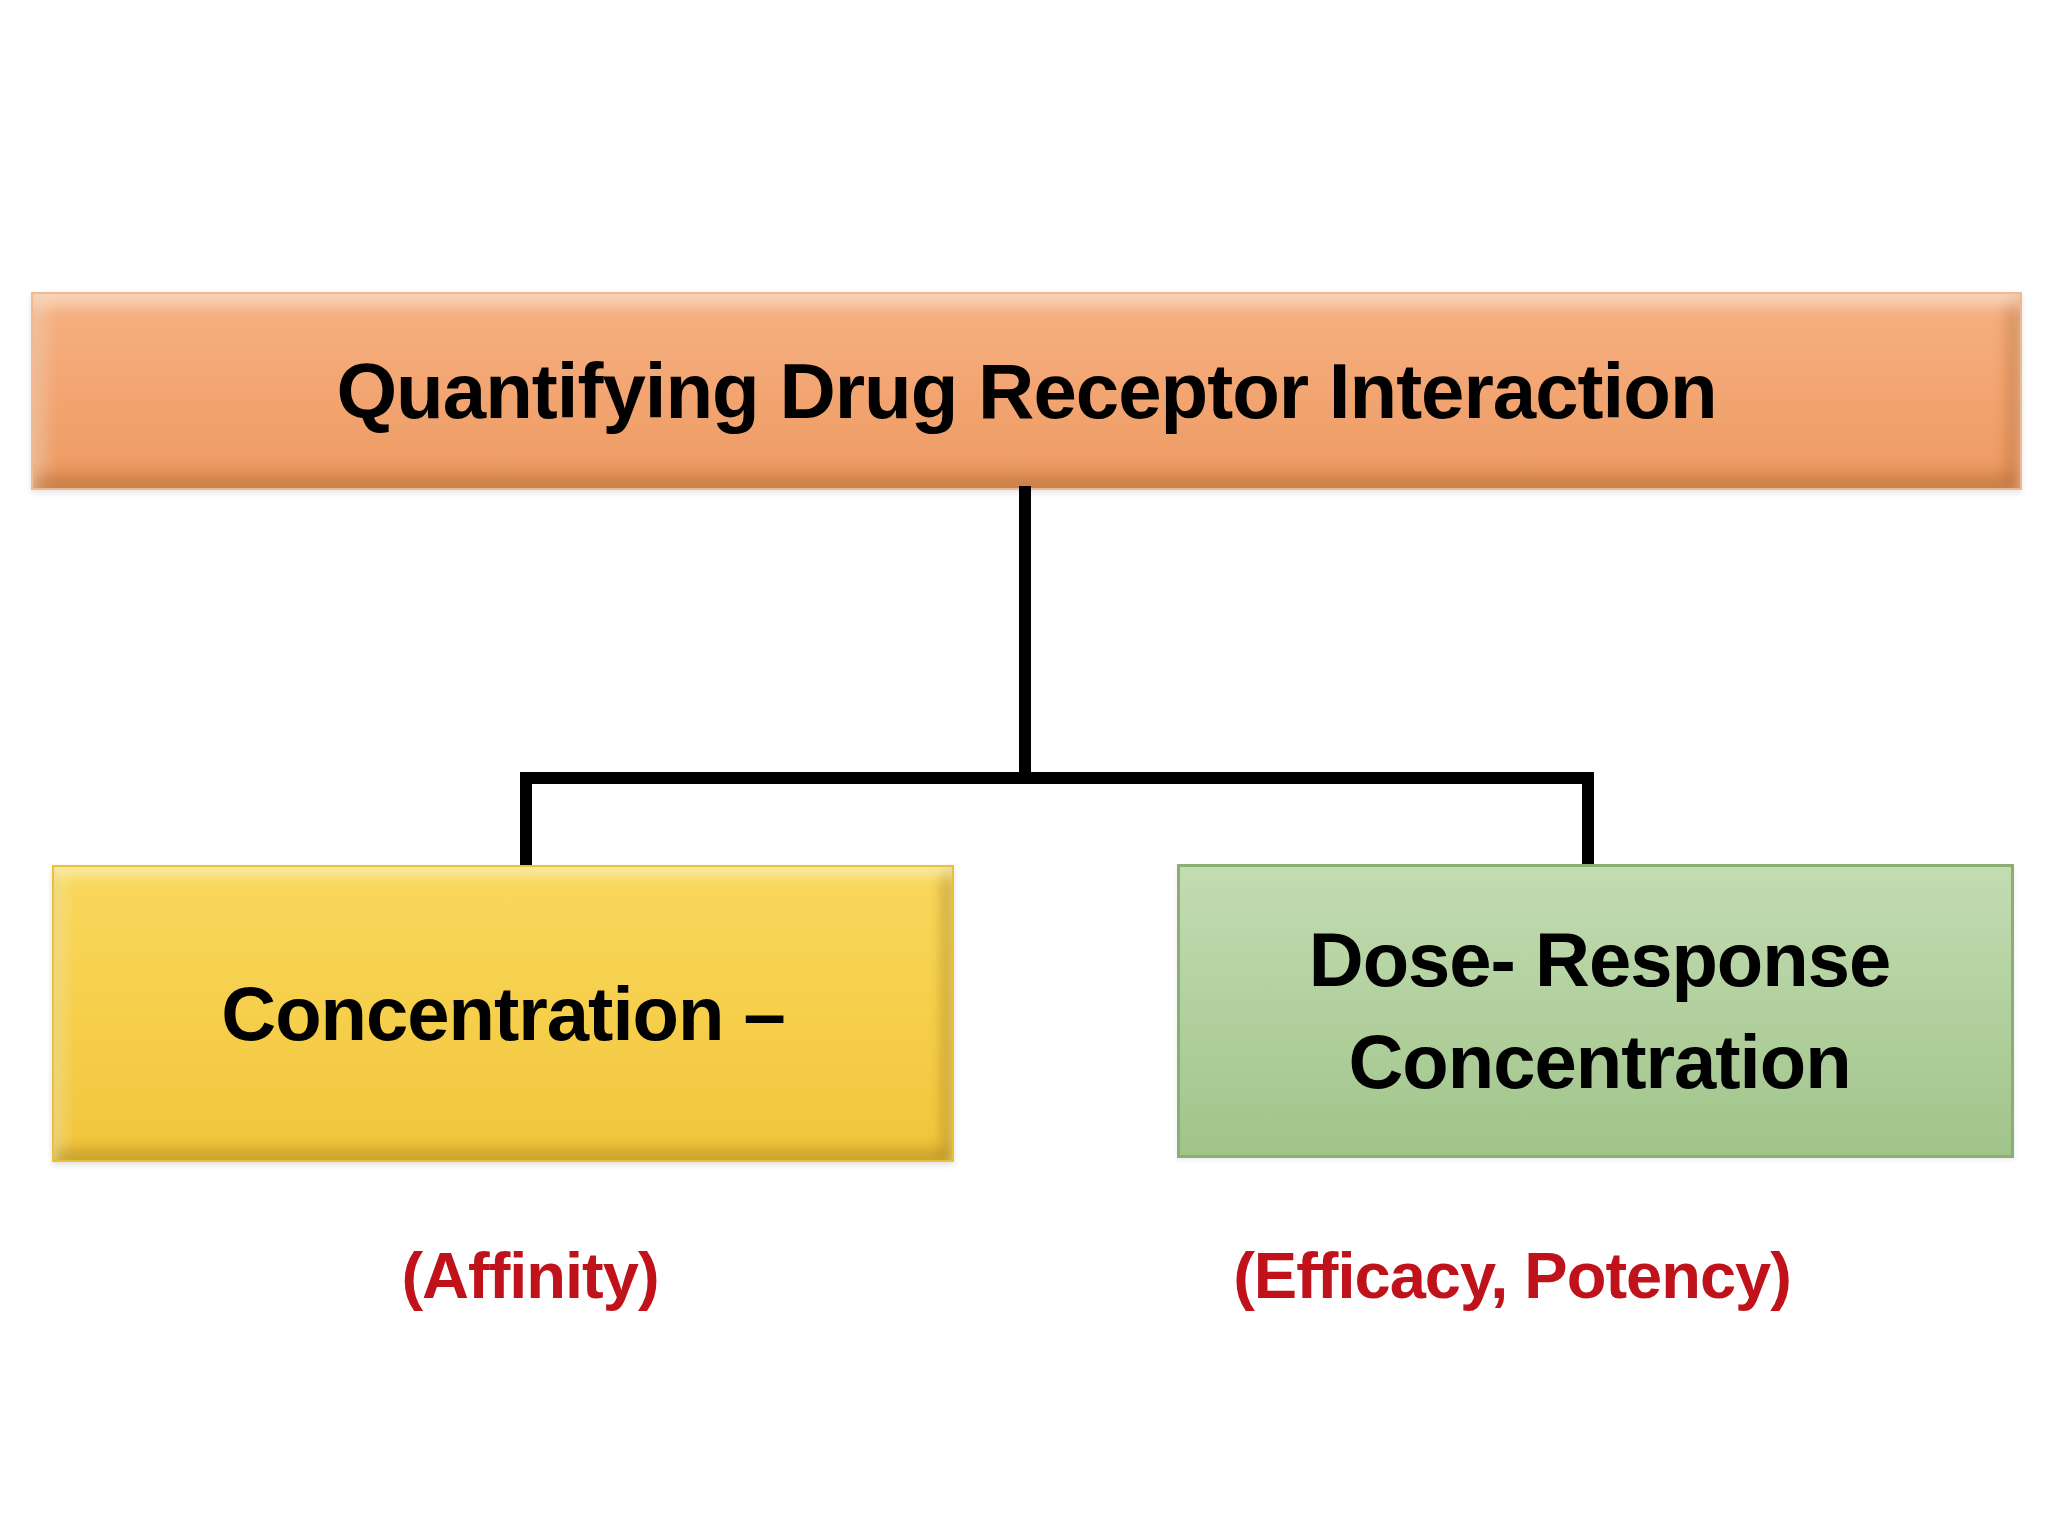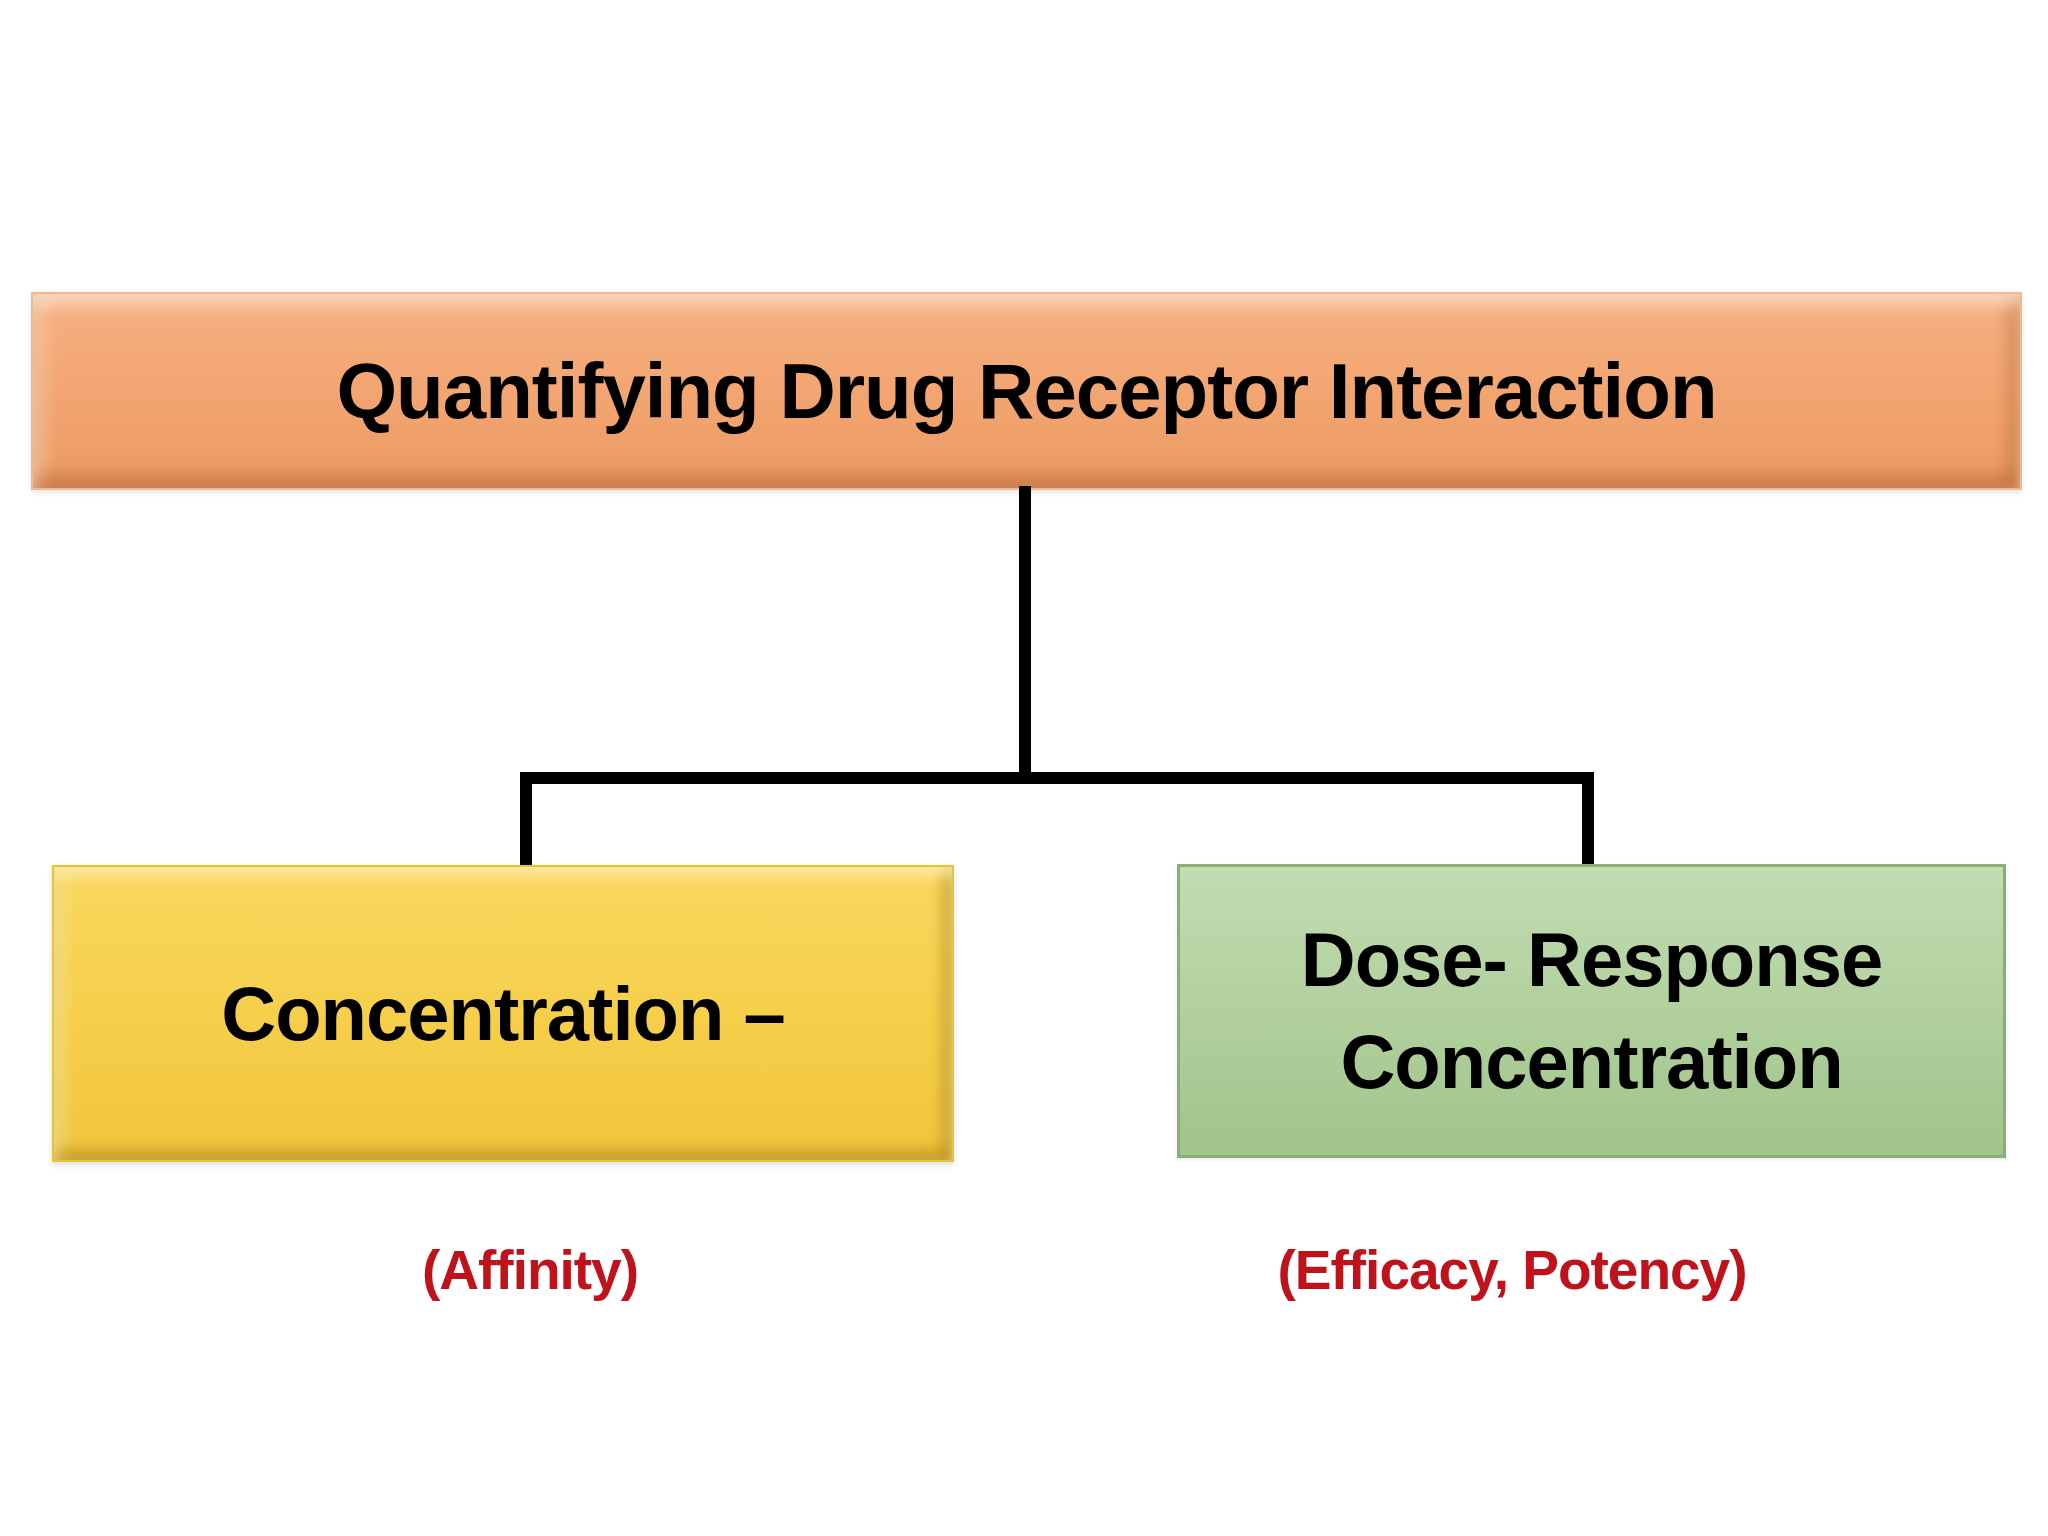--- a/index.html
+++ b/index.html
@@ -68,30 +68,31 @@
       inset 12px 0 12px rgba(255, 244, 190, 0.35),
       inset -12px 0 12px rgba(146, 108, 8, 0.30),
       0 3px 6px rgba(0, 0, 0, 0.12);
   }
 
   .node-green {
     left: 1177px; top: 864px; width: 823px; height: 288px;
     background: linear-gradient(180deg, #c3dcb2 0%, #b0cf9c 55%, #a0c48a 100%);
     border: 3px solid #8bae74;
     box-shadow: 0 2px 5px rgba(0, 0, 0, 0.08);
+    padding-left: 8px;
   }
 
   .node-label { display: block; }
 
   
   .annotation {
     position: absolute;
     width: 800px;
     text-align: center;
-    font-size: 55px;
+    font-size: 65px;
     letter-spacing: -1px;
     color: #c0121b;
     white-space: nowrap;
   }
   .annotation-left  { left: 130px;  top: 1238px; }
   .annotation-right { left: 1112px; top: 1238px; text-align: center; }
 </style>
 </head>
 <body>
 

